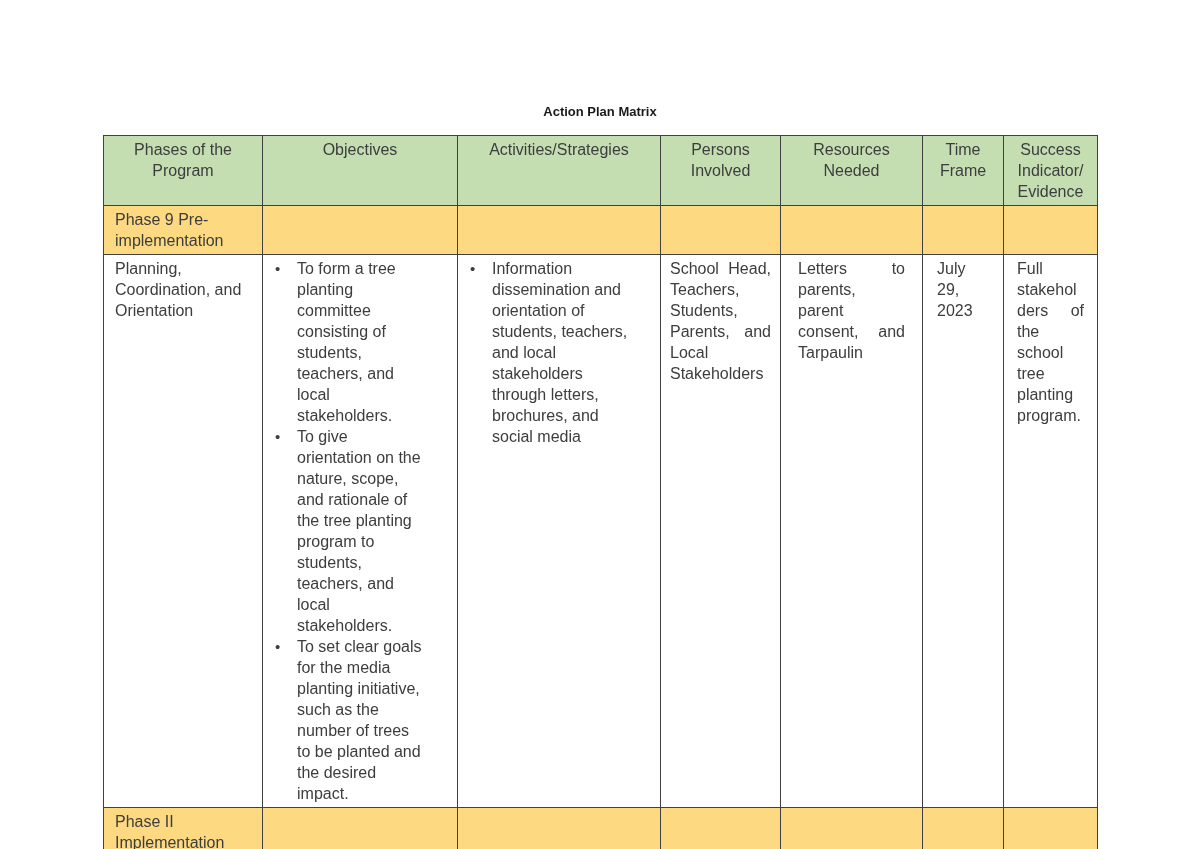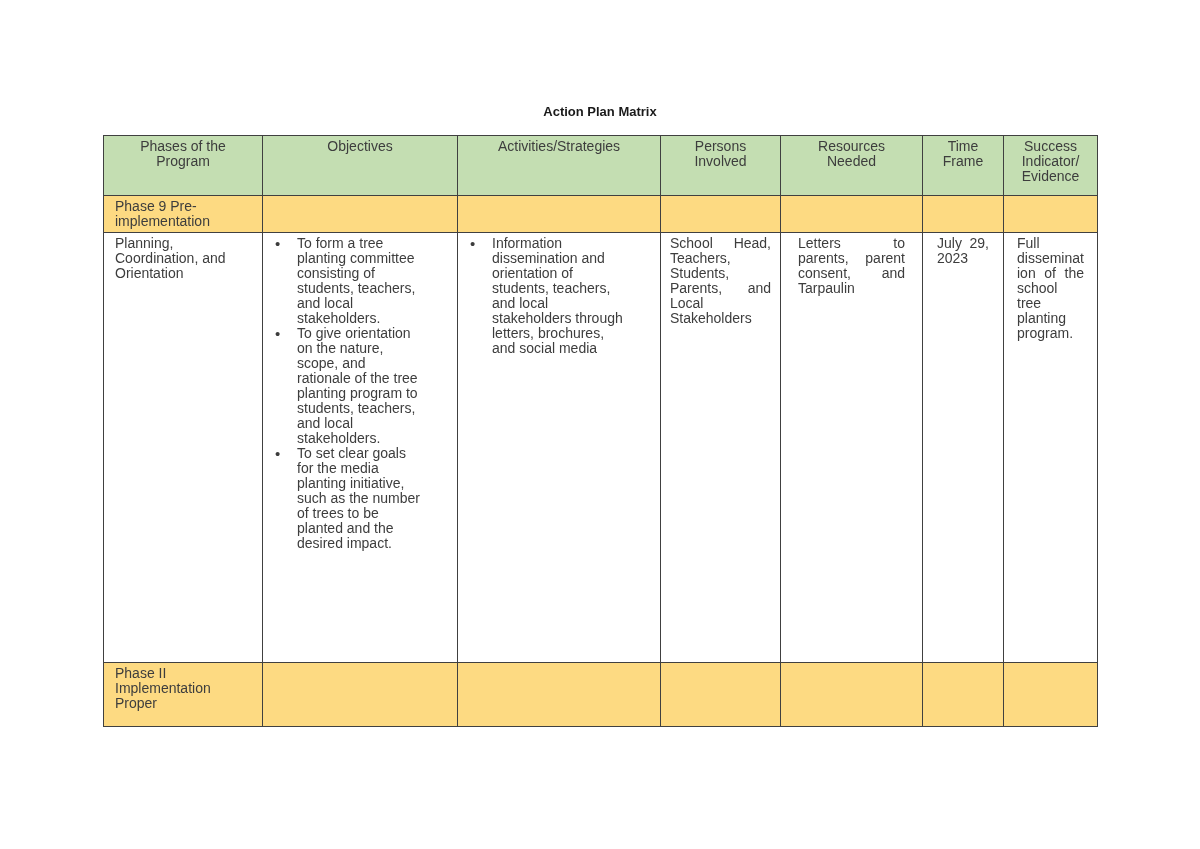--- a/index.html
+++ b/index.html
@@ -19,21 +19,21 @@
     position:absolute;top:104px;left:103px;width:994px;
     text-align:center;font-weight:bold;font-size:13px;color:var(--title-color);
   }
   table.apm{
     position:absolute;left:103px;top:135px;width:994px;
     border-collapse:collapse;table-layout:fixed;
   }
   th,td{
     border:1px solid var(--border-color);
     vertical-align:top;
-    font-size:14px;line-height:15px;font-weight:normal;
+    font-size:16px;line-height:21px;font-weight:normal;
     overflow-wrap:break-word;word-wrap:break-word;
     padding:3px 7px;
   }
   thead th{background:var(--header-bg);text-align:center;padding:3px 9px;}
   thead th.h-resources{padding:3px 15px;}
   tr.row-header{height:60px;}
   tr.row-phase1{height:37px;}
   tr.row-main{height:430px;}
   tr.row-phase2{height:64px;}
   tr.phase-row td{background:var(--phase-bg);}
@@ -97,21 +97,21 @@
         </ul>
       </td>
       <td class="c-activities">
         <ul class="bullets">
           <li>Information dissemination and orientation of students, teachers, and local stakeholders through letters, brochures, and social media</li>
         </ul>
       </td>
       <td class="c-persons">School Head, Teachers, Students, Parents, and Local Stakeholders</td>
       <td class="c-resources">Letters to parents, parent consent, and Tarpaulin</td>
       <td class="c-time">July 29, 2023</td>
-      <td class="c-success">Full dissemination of the school tree planting program.</td>
+      <td class="c-success">Full stakeholders of the school tree planting program.</td>
     </tr>
     <tr class="row-phase2 phase-row">
       <td class="c-phases">Phase II Implementation Proper</td>
       <td></td>
       <td></td>
       <td></td>
       <td></td>
       <td></td>
       <td></td>
     </tr>

